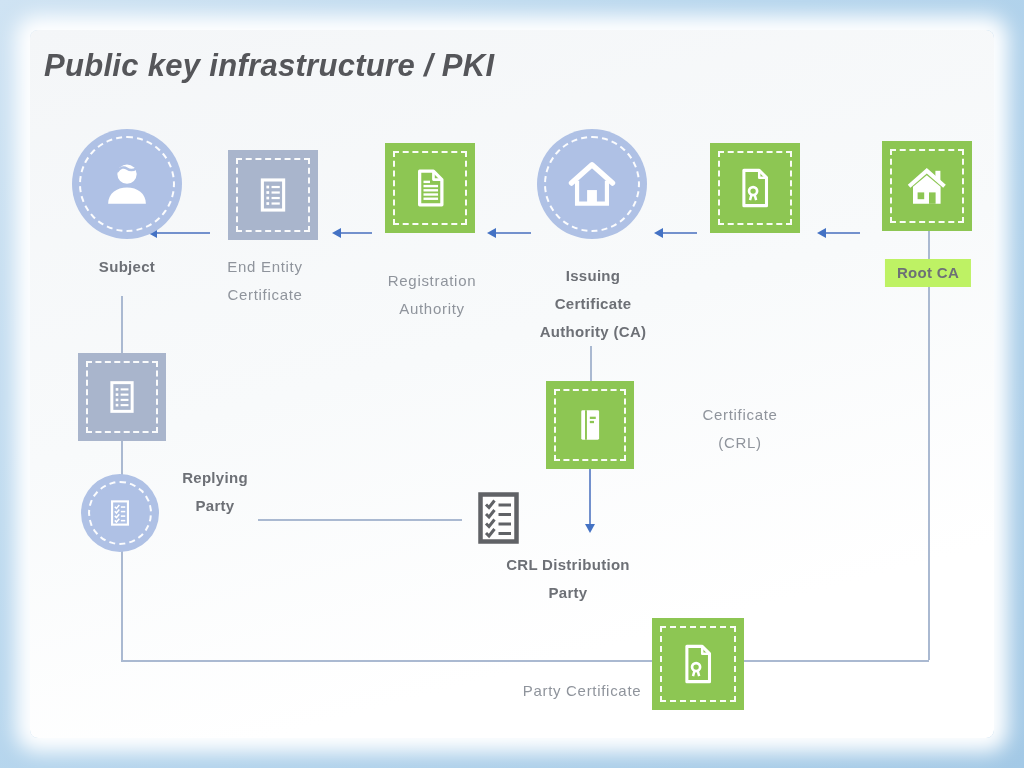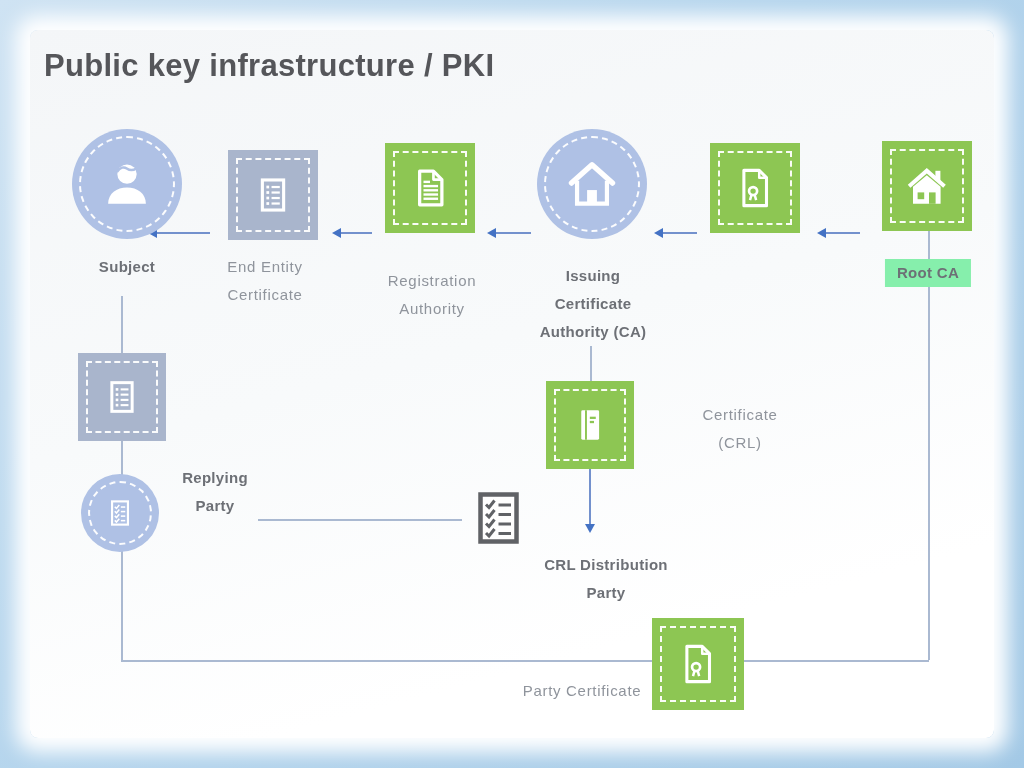--- a/index.html
+++ b/index.html
@@ -10,41 +10,41 @@
     background:linear-gradient(135deg,#cfe3f3 0%,#b5d5ed 45%,#a3c9e6 100%);
   }
   .frame-panel {
     position:absolute; inset:30px; border-radius:8px;
     background:linear-gradient(165deg,#f4f6f8 0%,#f8fafb 45%,#ffffff 80%);
     box-shadow:0 0 20px 14px #ffffff;
   }
   .canvas { position:absolute; inset:0; }
   .title {
     position:absolute; left:44px; top:48px; z-index:4;
-    font-size:31px; font-weight:bold; color:#55565a; letter-spacing:.3px;
+    font-size:31px; font-weight:bold; color:#55565a; letter-spacing:.3px;font-style:italic;
   }
   
   .vline { position:absolute; width:2px; background:#aab9d1; z-index:1; }
   .hline { position:absolute; height:2px; background:#aab9d1; z-index:1; }
   
   .node { position:absolute; display:flex; align-items:center; justify-content:center; z-index:2; }
   .node.circle { border-radius:50%; }
   .node .dash { position:absolute; border:2px dashed rgba(255,255,255,.95); pointer-events:none; }
   .node.circle .dash { inset:7px; border-radius:50%; }
   .node.square .dash { inset:8px; }
   .fill-blue { background:#afc1e5; }
   .fill-gray { background:#a9b5cc; }
   .fill-green { background:#8dc653; }
   .node svg { position:relative; z-index:1; }
   
   .lbl { position:absolute; transform:translateX(-50%); text-align:center;
          font-size:15px; line-height:28px; z-index:3; white-space:nowrap; }
   .lbl.bold { font-weight:bold; color:#6d7076; letter-spacing:.3px; }
   .lbl.light { color:#8f949c; letter-spacing:.7px; }
-  .lbl.boxed { background:#86efac; padding:0 12px; }
+  .lbl.boxed { background:#bef264; padding:0 12px; }
   
   .arrow-left { position:absolute; display:flex; align-items:center; height:10px; z-index:2; }
   .arrow-left .head { width:0; height:0; border-top:5px solid transparent;
       border-bottom:5px solid transparent; border-right:9px solid #4472c4; }
   .arrow-left .shaft { flex:1; height:2px; background:#7391cd; }
   .arrow-down { position:absolute; display:flex; flex-direction:column; align-items:center; width:10px; z-index:2; }
   .arrow-down .shaft { width:2px; flex:1; background:#7391cd; }
   .arrow-down .head { width:0; height:0; border-left:5px solid transparent;
       border-right:5px solid transparent; border-top:9px solid #4472c4; }
   .standalone-icon { position:absolute; z-index:2; }
@@ -246,21 +246,21 @@
       <path d="M8 12.5 l3 3 l5.5-7"></path>
         <line x1="20.5" y1="13" x2="33" y2="13"></line>
       <path d="M8 22 l3 3 l5.5-7"></path>
         <line x1="20.5" y1="22.5" x2="33" y2="22.5"></line>
       <path d="M8 31.5 l3 3 l5.5-7"></path>
         <line x1="20.5" y1="32" x2="33" y2="32"></line>
       <path d="M8 41 l3 3 l5.5-7"></path>
         <line x1="20.5" y1="41.5" x2="33" y2="41.5"></line>
     </g>
   </svg>
-  <div class="lbl bold" style="left:606px;top:551px">
+  <div class="lbl bold" style="left:568px;top:551px">
     <div>CRL Distribution</div>
     <div>Party</div>
   </div>
 
   <div class="node square fill-green" style="left:652px;top:618px;width:92px;height:92px">
     <span class="dash"></span>
     <svg width="46" height="46" viewBox="0 0 24 24">
       <path d="M6.2 2.8 H14.2 L18 6.6 V21.2 H6.2 Z" fill="none" stroke="#fff" stroke-width="1.6" stroke-linejoin="round"></path>
       <path d="M14.2 2.8 V6.6 H18" fill="none" stroke="#fff" stroke-width="1.3" stroke-linejoin="round"></path>
       <circle cx="11" cy="13.6" r="2.1" fill="none" stroke="#fff" stroke-width="1.4"></circle>

